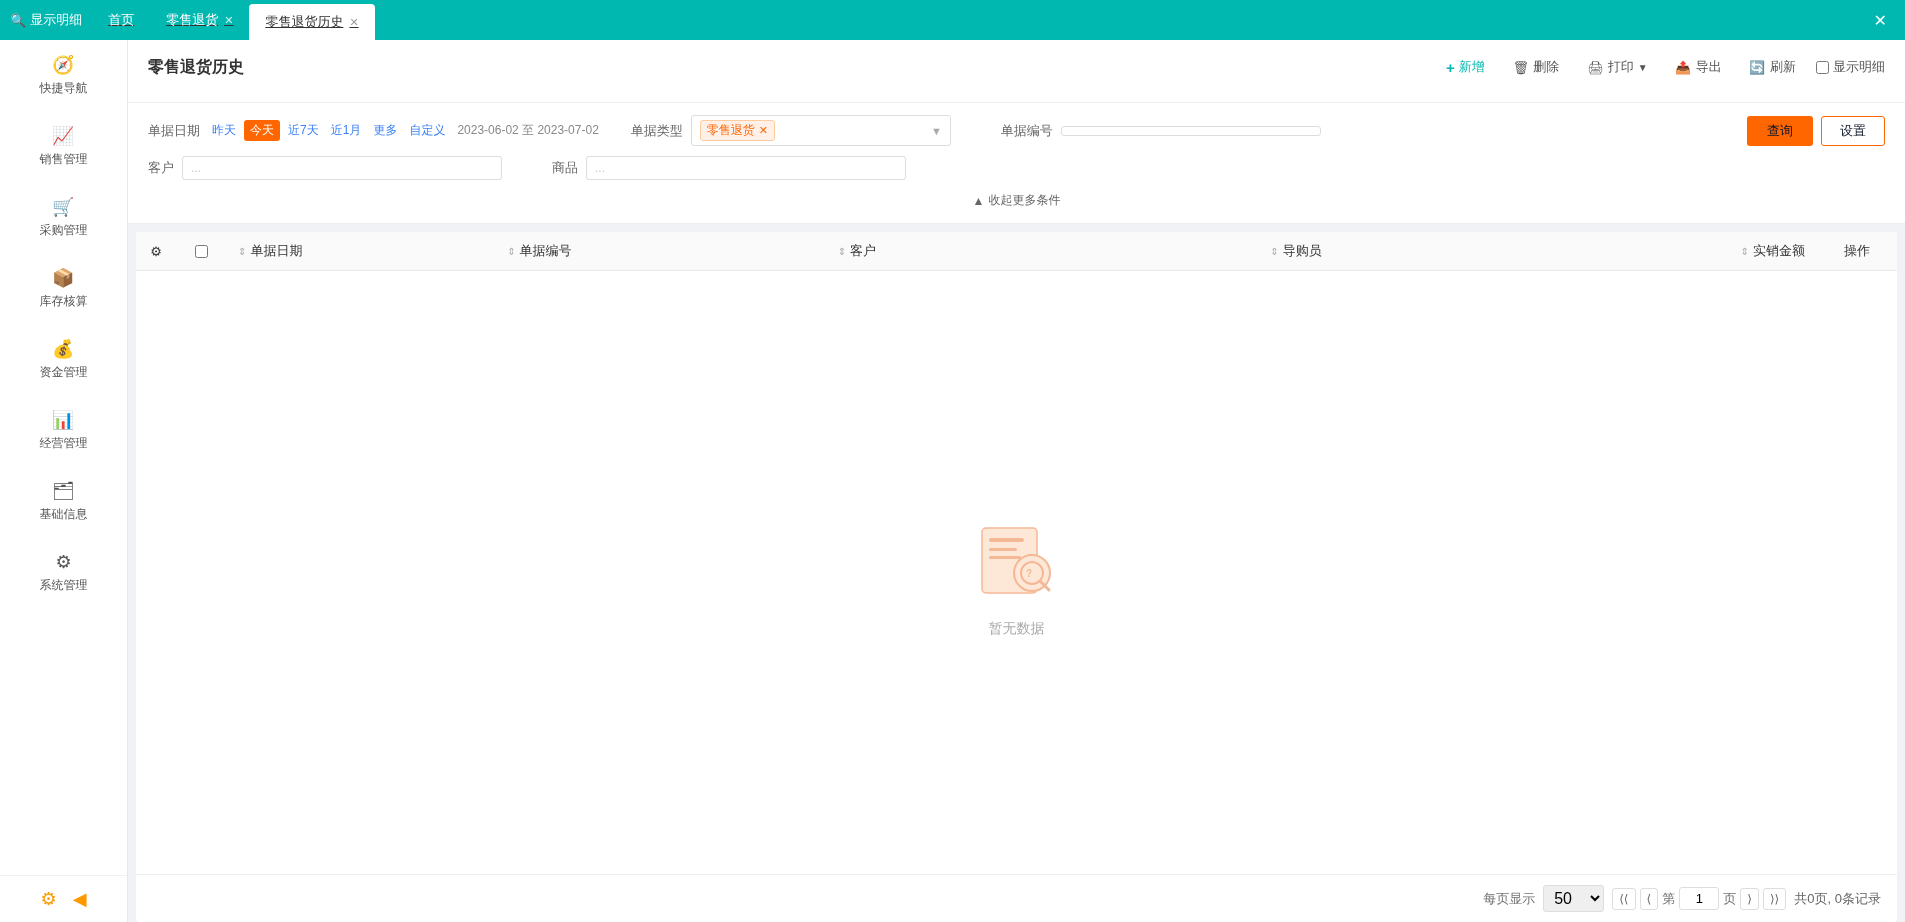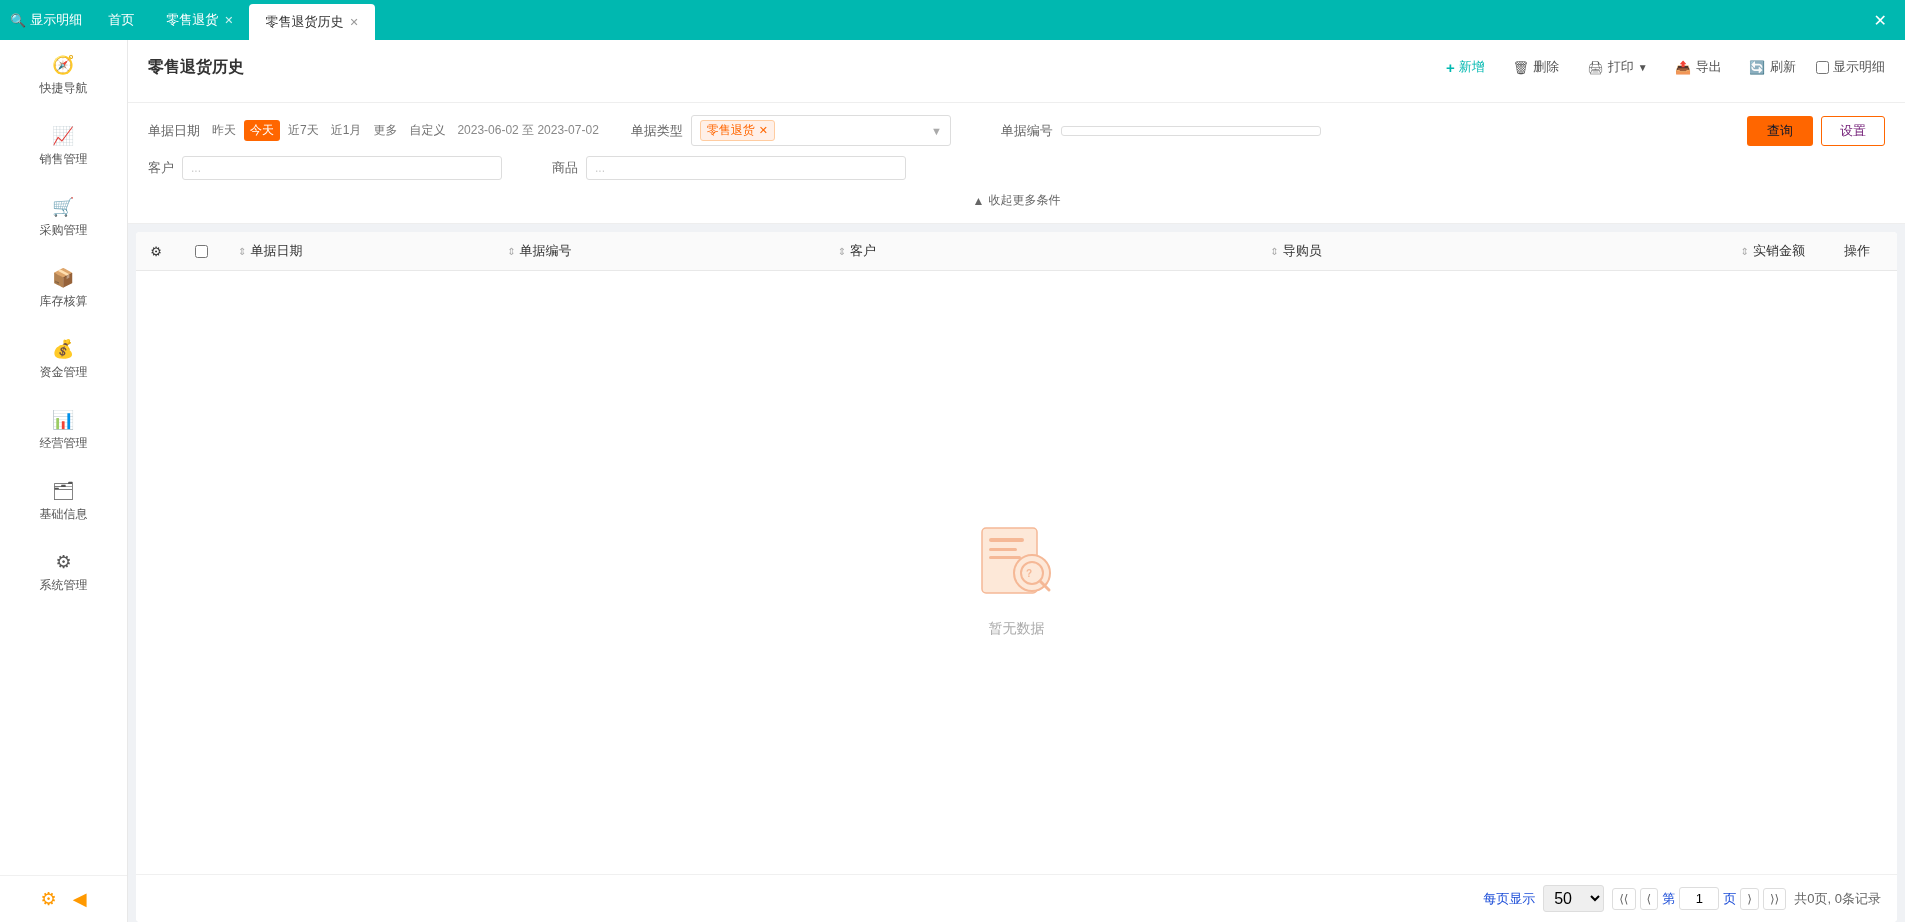--- a/index.html
+++ b/index.html
@@ -1,50 +1,50 @@
 <!DOCTYPE html>
 <html><head>
   <meta charset="utf-8">
   <style>
     * { margin: 0; padding: 0; box-sizing: border-box; }
     body { font-family: 'Microsoft YaHei', sans-serif; font-size: 13px; color: #333; background: #f0f2f5; display: flex; flex-direction: column; height: 922px; width: 1905px; overflow: hidden; }
 
     
     .top-bar { background: #00b8b0; display: flex; align-items: center; height: 40px; padding: 0 10px; flex-shrink: 0; }
     .top-bar-left { display: flex; align-items: center; gap: 4px; color: white; font-size: 13px; }
-    .tabs { display: flex; align-items: center; flex: 1; margin-left: 10px; }
+    .tabs { display: flex; align-items: center; flex: 1; margin-left: 10px; text-decoration: underline; }
     .tab { padding: 0 16px; height: 40px; display: flex; align-items: center; gap: 6px; color: white; font-size: 13px; cursor: pointer; position: relative; }
     .tab.active { background: white; color: #333; border-radius: 4px 4px 0 0; margin-top: 4px; height: 36px; }
     .close-btn { margin-left: auto; color: white; font-size: 16px; cursor: pointer; padding: 0 8px; }
 
     
     .main-layout { display: flex; flex: 1; overflow: hidden; }
 
     
     .sidebar { width: 128px; background: white; display: flex; flex-direction: column; border-right: 1px solid #e8e8e8; flex-shrink: 0; }
     .sidebar-item { display: flex; flex-direction: column; align-items: center; padding: 14px 0; cursor: pointer; color: #555; font-size: 12px; gap: 4px; border-bottom: none; }
     .sidebar-item .icon { font-size: 18px; }
     .sidebar-bottom { margin-top: auto; display: flex; align-items: center; justify-content: center; gap: 16px; padding: 12px; border-top: 1px solid #f0f0f0; }
 
     
     .content { flex: 1; display: flex; flex-direction: column; overflow: hidden; background: #f0f2f5; }
     .page-title { font-size: 16px; font-weight: bold; color: #333; padding-bottom: 14px; }
     .header-actions { display: flex; align-items: center; gap: 12px; padding-bottom: 14px; }
     .action-btn { display: flex; align-items: center; gap: 4px; cursor: pointer; color: #555; font-size: 13px; padding: 4px 8px; border-radius: 3px; }
     .btn-query { background: #ff6600; color: #0f172a; border: none; padding: 6px 20px; border-radius: 3px; cursor: pointer; font-size: 13px; }
-    .btn-set { background: white; color: #701a75; border: 1px solid #ff6600; padding: 4px 18px; border-radius: 3px; cursor: pointer; font-size: 13px; }
+    .btn-set { background: white; color: #0f172a; border: 1px solid #ff6600; padding: 4px 18px; border-radius: 3px; cursor: pointer; font-size: 13px; }
     .checkbox-label { display: flex; align-items: center; gap: 4px; font-size: 13px; color: #555; cursor: pointer; }
 
     
     .filter-area { background: white; padding: 12px 20px; border-bottom: 1px solid #eee; flex-shrink: 0; }
     .filter-row { display: flex; align-items: center; gap: 20px; margin-bottom: 10px; }
     .filter-item { display: flex; align-items: center; gap: 8px; }
     .filter-label { color: #666; font-size: 13px; white-space: nowrap; }
     .date-shortcuts { display: flex; align-items: center; gap: 4px; }
-    .date-shortcut { color: #737373; font-size: 12px; cursor: pointer; padding: 2px 4px; }
+    .date-shortcut { color: #3b82f6; font-size: 12px; cursor: pointer; padding: 2px 4px; }
     .date-shortcut.active { background: #ff6600; color: white; border-radius: 3px; padding: 2px 6px; }
     .date-range { color: #888; font-size: 12px; }
     .filter-select { border: 1px solid #ddd; border-radius: 3px; padding: 4px 8px; min-width: 160px; display: flex; align-items: center; justify-content: space-between; cursor: pointer; background: white; }
     .filter-select .tag { background: #fff0e8; color: #ff6600; border: 1px solid #ffcca0; border-radius: 3px; padding: 1px 6px; font-size: 12px; display: flex; align-items: center; gap: 4px; }
     .filter-input { border: 1px solid #ddd; border-radius: 3px; padding: 4px 8px; min-width: 200px; color: #999; font-size: 12px; cursor: text; }
     .collapse-row { display: flex; justify-content: center; align-items: center; }
     .collapse-btn { color: #666; font-size: 12px; cursor: pointer; display: flex; align-items: center; gap: 4px; padding: 2px 12px; border-radius: 3px; }
 
     
     .table-area { flex: 1; background: white; margin: 8px 8px 0 8px; border-radius: 4px; overflow: hidden; display: flex; flex-direction: column; }
@@ -60,21 +60,21 @@
     .th-action { width: 80px; text-align: center; justify-content: center; }
 
     
     .empty-state { flex: 1; display: flex; flex-direction: column; align-items: center; justify-content: center; color: #999; gap: 12px; }
     .empty-icon { width: 100px; height: 100px; position: relative; }
     .empty-icon svg { width: 100%; height: 100%; }
     .empty-text { color: #aaa; font-size: 14px; }
 
     
     .pagination { background: white; padding: 10px 16px; display: flex; align-items: center; justify-content: flex-end; gap: 8px; border-top: 1px solid #f0f0f0; flex-shrink: 0; }
-    .page-info { color: #1d4ed8; font-size: 13px; }
+    .page-info { color: #737373; font-size: 13px; }
     .page-select { border: 1px solid #ddd; border-radius: 3px; padding: 3px 6px; font-size: 16px; }
     .page-nav { display: flex; align-items: center; gap: 4px; }
     .page-nav-btn { padding: 3px 6px; border: 1px solid #ddd; border-radius: 3px; cursor: pointer; color: #666; font-size: 12px; background: white; }
     .page-input { width: 40px; text-align: center; border: 1px solid #ddd; border-radius: 3px; padding: 3px 4px; font-size: 13px; }
     .page-total { color: #666; font-size: 13px; }
   </style>
 </head>
 <body>
 
 <div class="top-bar">

